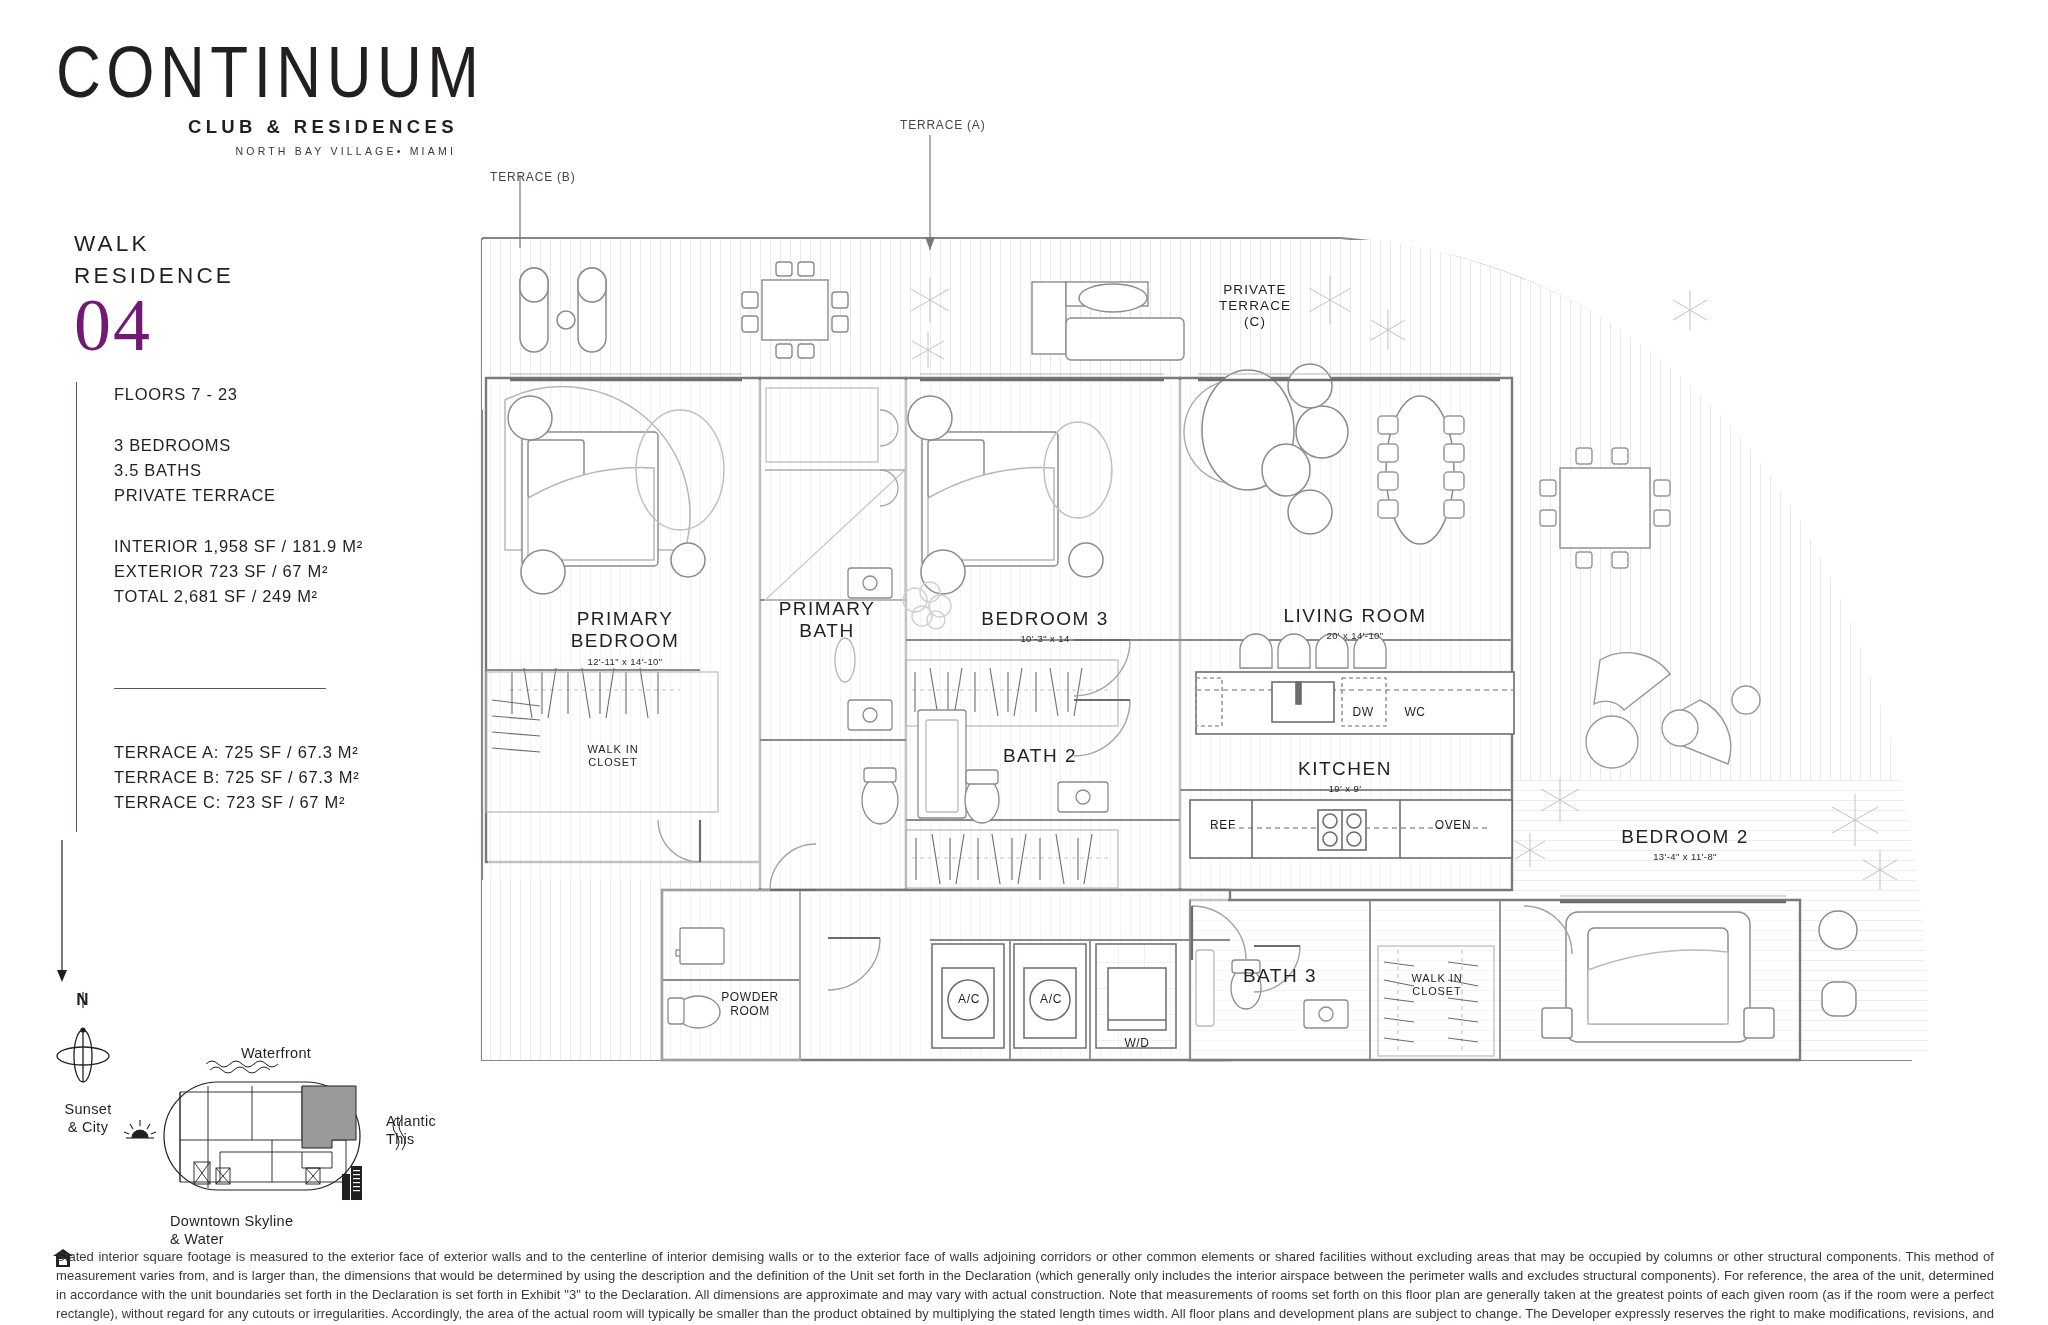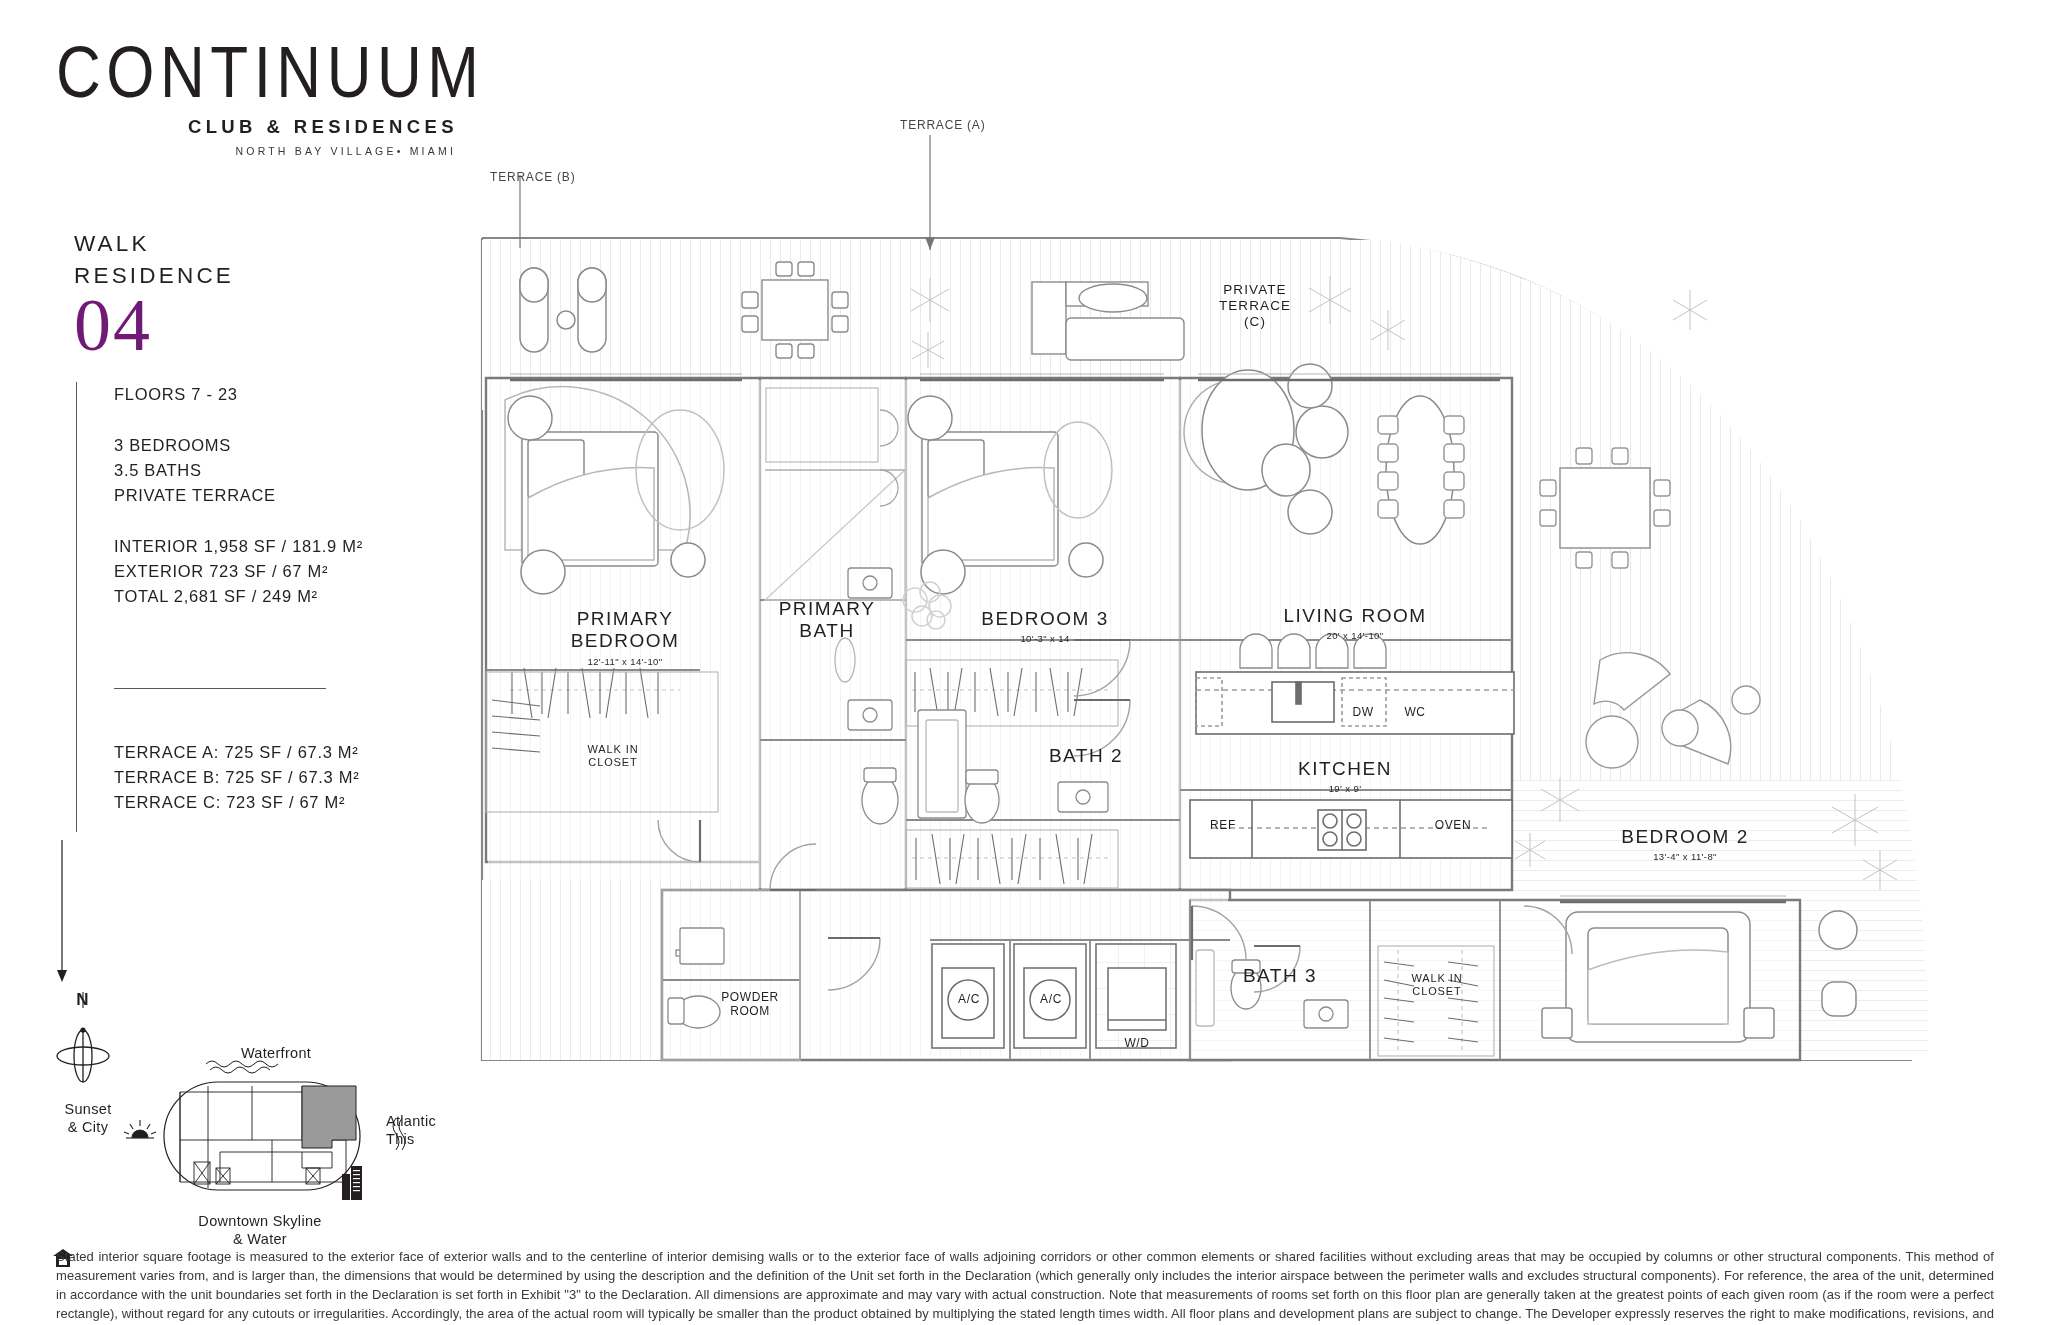--- a/index.html
+++ b/index.html
@@ -52,21 +52,21 @@
     position:absolute;left:0;top:0;width:74px;text-align:center;
     font-size:17px;font-weight:700;letter-spacing:1px;
   }
 
   
   #keyplan{left:120px;top:1040px;width:300px;height:160px;}
   .kp-text{font-size:14.5px;letter-spacing:.3px;line-height:1.25;color:#231f20;}
   #kp-waterfront{left:196px;top:1044px;width:160px;text-align:center;}
   #kp-sunset{left:48px;top:1100px;width:80px;text-align:center;}
   #kp-ocean{left:386px;top:1112px;width:80px;}
-  #kp-downtown{left:170px;top:1212px;width:180px;text-align:center;}
+  #kp-downtown{left:170px;top:1212px;width:180px;text-align:left;}
 
   
   #plan{left:0;top:0;width:2048px;height:1325px;pointer-events:none;}
 
   
   .rm{position:absolute;text-align:center;color:#231f20;}
   .rm .nm{font-size:19px;letter-spacing:1.5px;line-height:1.18;white-space:nowrap;}
   .rm .dim{font-size:9.5px;letter-spacing:.4px;margin-top:3px;white-space:nowrap;color:#2b2628;}
   .rm.sm .nm{font-size:13.5px;letter-spacing:1.1px;}
   .rm.xs .nm{font-size:11px;letter-spacing:.9px;line-height:1.2;}
@@ -684,21 +684,21 @@
 <div class="rm xs" style="left:548px;top:743px;width:130px;">
   <div class="nm">WALK IN</div>
   <div class="nm">CLOSET</div>
 </div>
 
 <div class="rm" style="left:940px;top:608px;width:210px;">
   <div class="nm">BEDROOM 3</div>
   <div class="dim">10'-3" x 14</div>
 </div>
 
-<div class="rm" style="left:960px;top:745px;width:160px;padding-left:46px;">
+<div class="rm" style="left:960px;top:745px;width:160px;">
   <div class="nm">BATH 2</div>
 </div>
 
 <div class="rm" style="left:1210px;top:605px;width:290px;">
   <div class="nm">LIVING ROOM</div>
   <div class="dim">20' x 14'-10"</div>
 </div>
 
 <div class="rm" style="left:1230px;top:758px;width:230px;">
   <div class="nm">KITCHEN</div>

